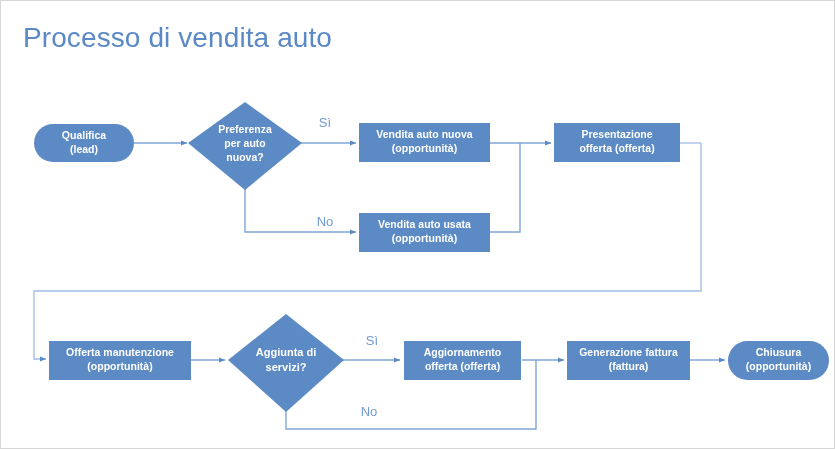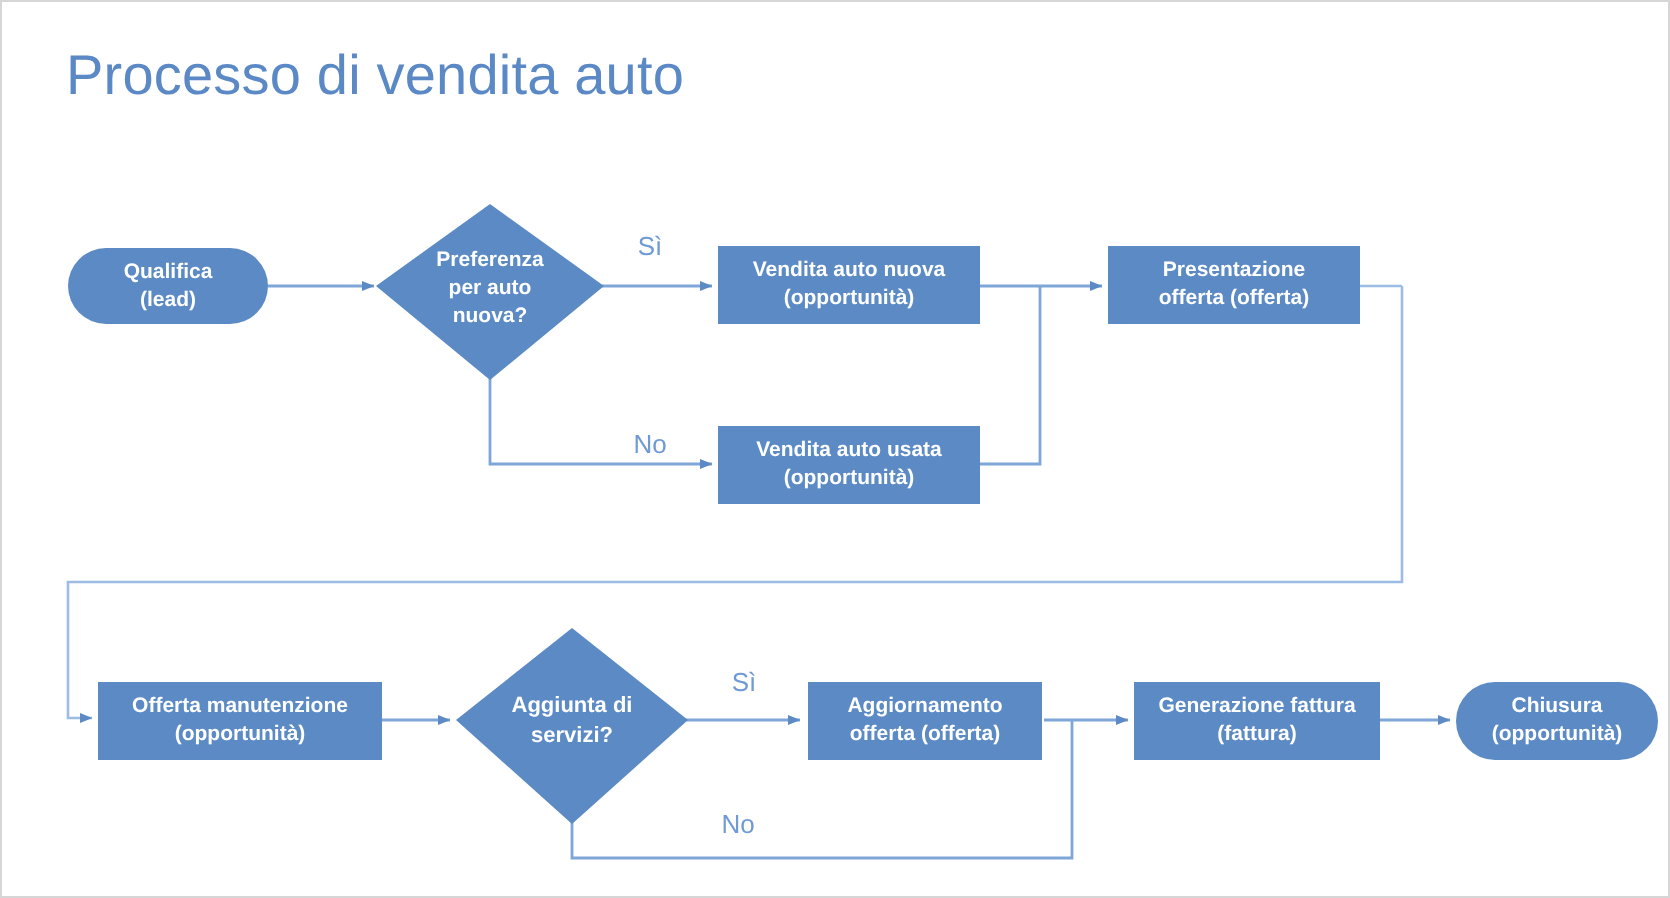--- a/index.html
+++ b/index.html
@@ -11,21 +11,21 @@
     position:relative;
     width:835px;
     height:449px;
     background:#ffffff;
     border:1px solid #d6d6d6;
     box-sizing:border-box;
     overflow:hidden;
   }
   .title{
     position:absolute;
-    left:32px;
+    left:22px;
     top:21px;
     font-size:28px;
     font-weight:400;
     color:#5b89c6;
     letter-spacing:0.1px;
     white-space:nowrap;
   }
   svg.flow{
     position:absolute;
     left:0; top:0;

